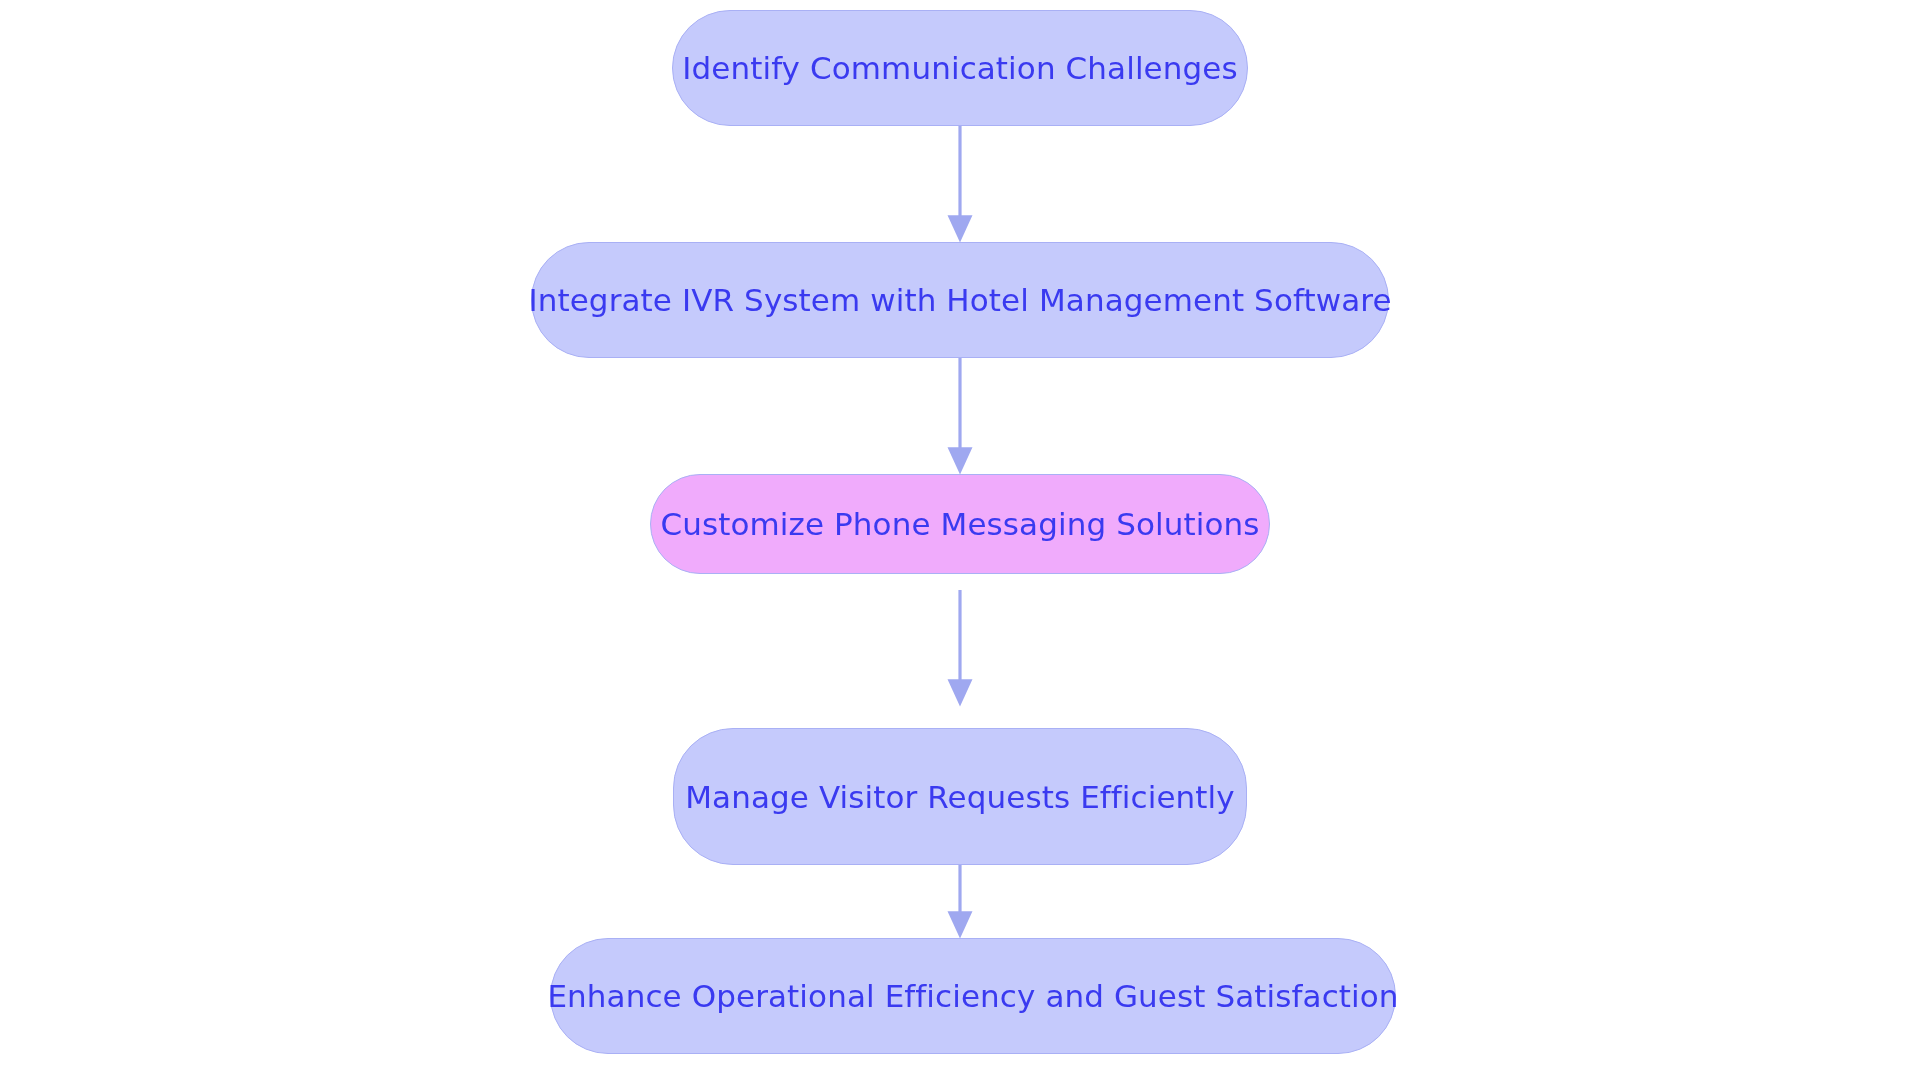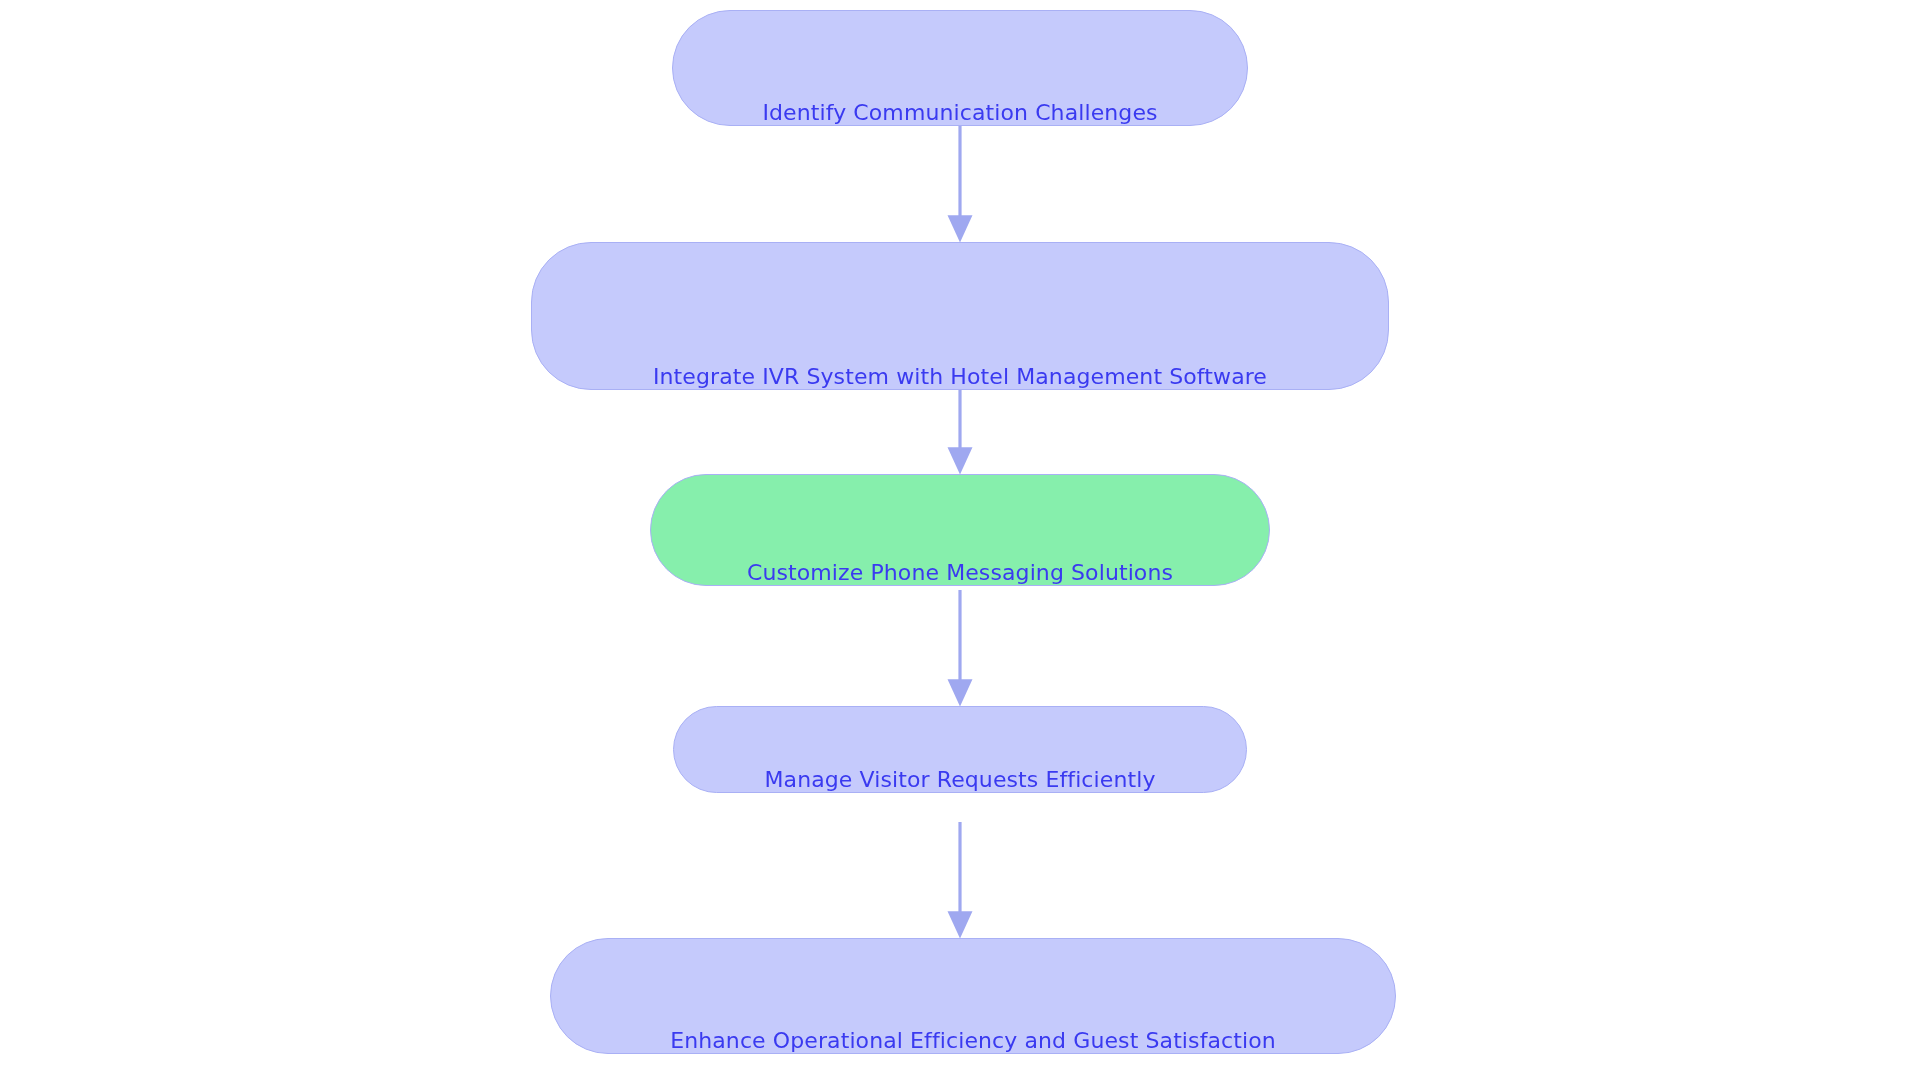--- a/index.html
+++ b/index.html
@@ -15,27 +15,27 @@
   }
   #flowchart {
     position: relative;
     width: 1920px;
     height: 1083px;
   }
   .node {
     position: absolute;
     box-sizing: border-box;
     display: flex;
-    align-items: flex-end;
+    align-items: center;
     justify-content: center;
     background: #c5cafc;
     border: 1.6px solid #a9b0f5;
     border-radius: 60px;
     color: #3a3af0;
-    font-size: 22px;
+    font-size: 31px;
     font-weight: 400;
     letter-spacing: 0.1px;
     white-space: nowrap;
   }
   .node-label {
     color: #3a3af0;
   }
   .edge-layer {
     position: absolute;
     left: 0;
@@ -67,29 +67,29 @@
     </g>
     <g>
       <line x1="960" y1="822" x2="960" y2="928" stroke="#9fa8f0" stroke-width="3.2" marker-end="url(#arrowhead)"></line>
     </g>
   </svg>
 
   <div class="node" id="node-n1" style="left: 672px; top: 10px; width: 576px; height: 116px; background: rgb(197, 202, 252); border-color: rgb(169, 176, 245); color: rgb(58, 58, 240);">
     <span class="node-label">Identify Communication Challenges</span>
   </div>
 
-  <div class="node" id="node-n2" style="left: 531px; top: 242px; width: 858px; height: 148px; background: rgb(197, 202, 252); border-color: rgb(169, 176, 245); color: rgb(58, 58, 240);">
+  <div class="node" id="node-n2" style="left: 531px; top: 242px; width: 858px; height: 116px; background: rgb(197, 202, 252); border-color: rgb(169, 176, 245); color: rgb(58, 58, 240);">
     <span class="node-label">Integrate IVR System with Hotel Management Software</span>
   </div>
 
-  <div class="node" id="node-n3" style="left: 650px; top: 474px; width: 620px; height: 112px; background: #86efac; border-color: rgb(169, 176, 245); color: rgb(58, 58, 240);">
+  <div class="node" id="node-n3" style="left: 650px; top: 474px; width: 620px; height: 100px; background: #f0abfc; border-color: rgb(169, 176, 245); color: rgb(58, 58, 240);">
     <span class="node-label">Customize Phone Messaging Solutions</span>
   </div>
 
-  <div class="node" id="node-n4" style="left: 673px; top: 706px; width: 574px; height: 87px; background: rgb(197, 202, 252); border-color: rgb(169, 176, 245); color: rgb(58, 58, 240);">
+  <div class="node" id="node-n4" style="left: 673px; top: 728px; width: 574px; height: 137px; background: rgb(197, 202, 252); border-color: rgb(169, 176, 245); color: rgb(58, 58, 240);">
     <span class="node-label">Manage Visitor Requests Efficiently</span>
   </div>
 
   <div class="node" id="node-n5" style="left: 550px; top: 938px; width: 846px; height: 116px; background: rgb(197, 202, 252); border-color: rgb(169, 176, 245); color: rgb(58, 58, 240);">
     <span class="node-label">Enhance Operational Efficiency and Guest Satisfaction</span>
   </div>
 
 </div>
 
 </body></html>

